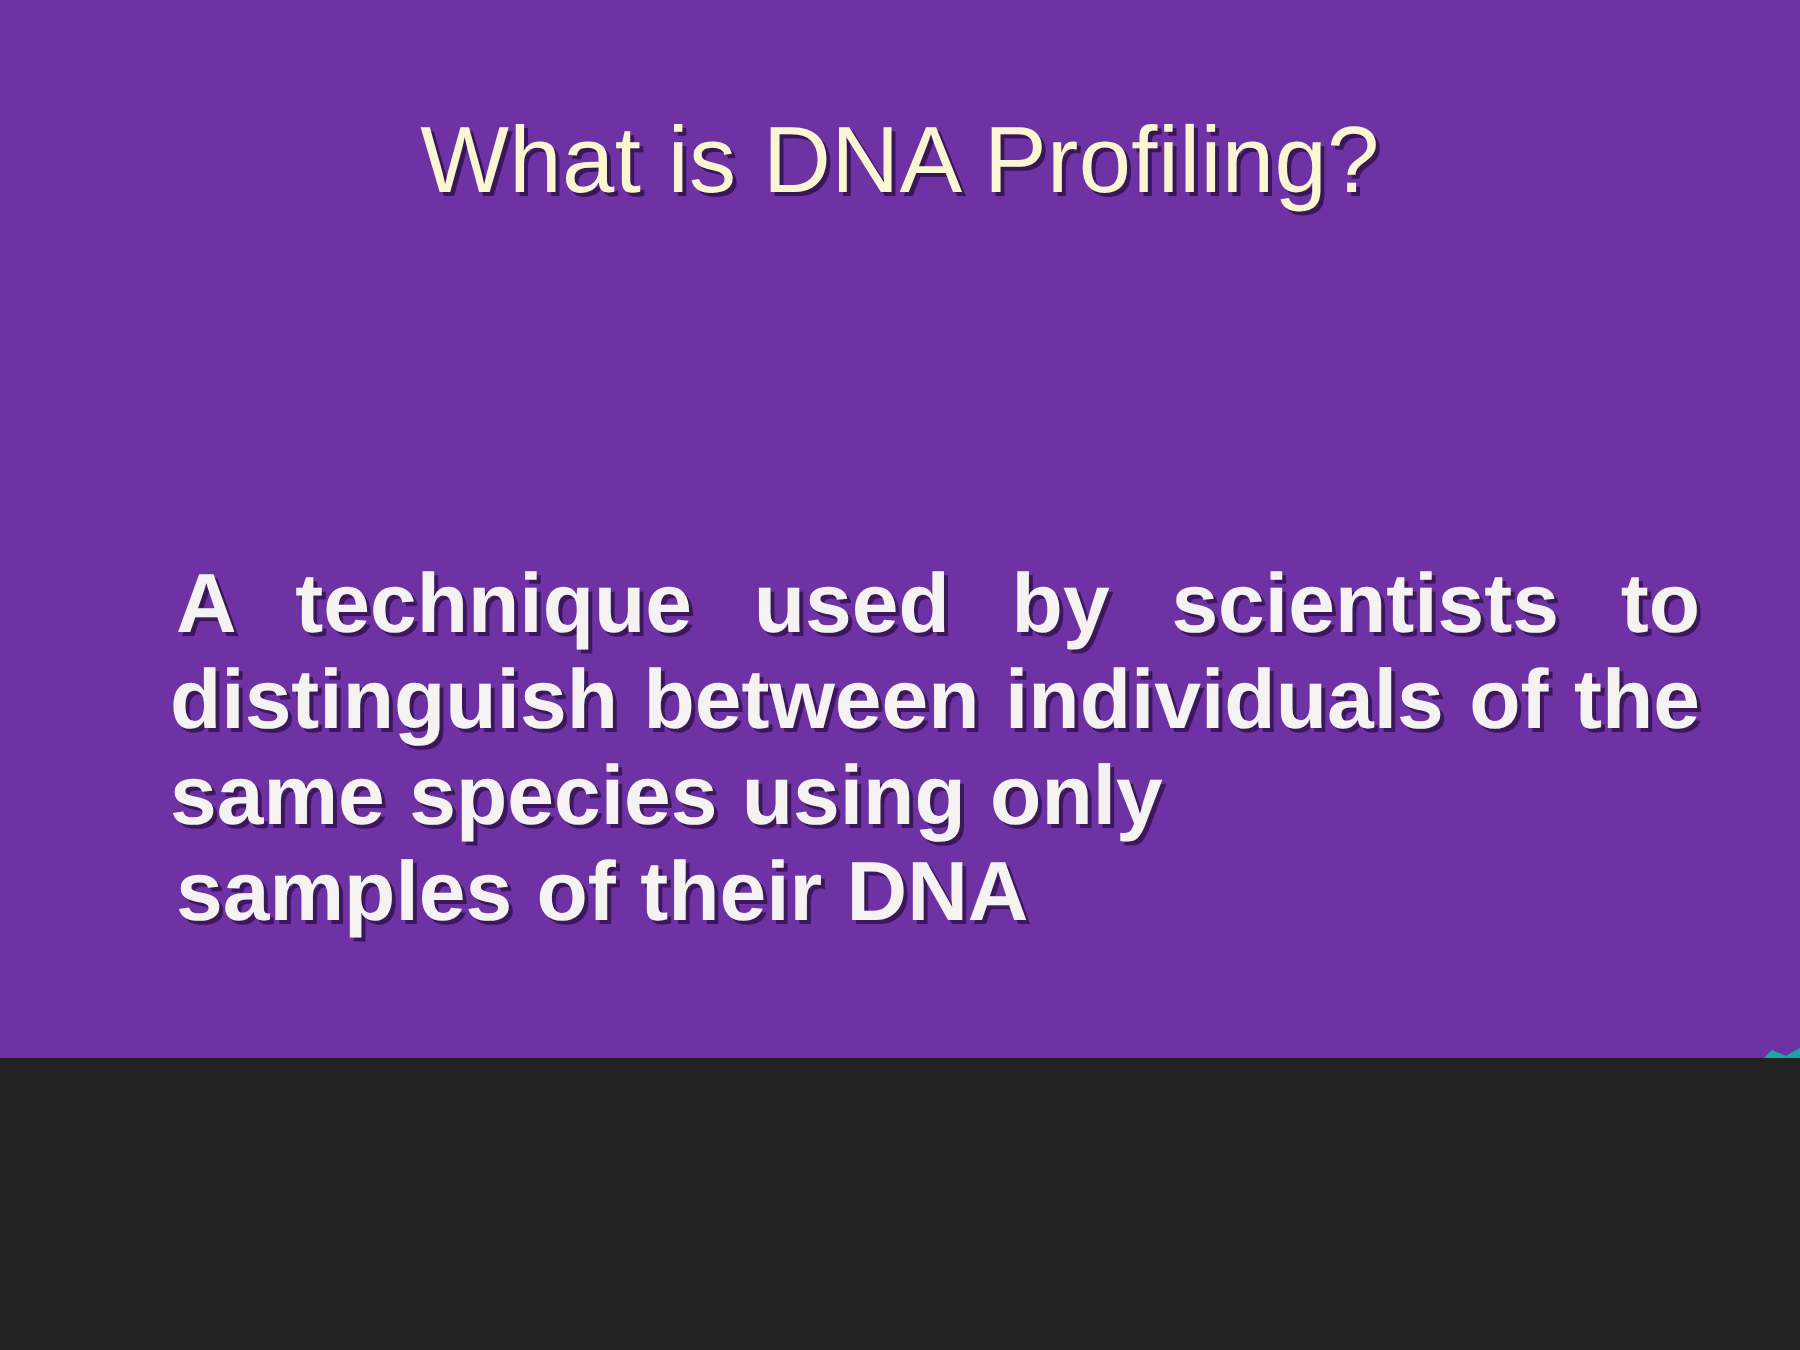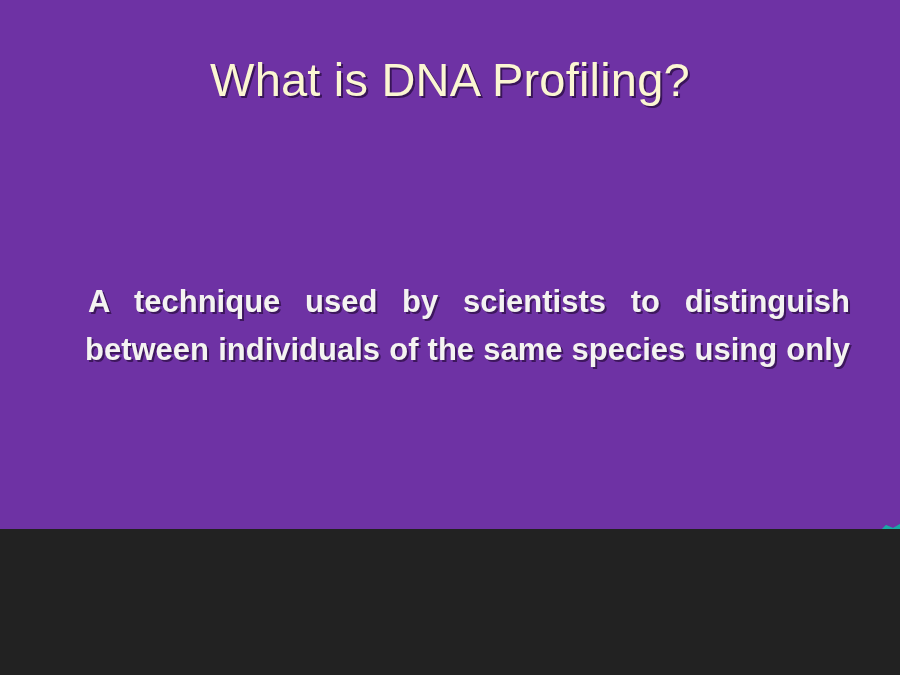--- a/index.html
+++ b/index.html
@@ -53,21 +53,21 @@
   
   .body-block {
     position: absolute;
     left: 85px;
     top: 278px;
     width: 765px;
   }
 
   .body-text {
     margin: 0;
-    font-size: 31px;
+    font-size: 42px;
     font-weight: 700;
     line-height: 48px;
     color: #F4F3F1;
     text-align: justify;
     text-justify: inter-word;
     text-shadow: 2px 2px 0 rgba(40, 12, 62, 0.70);
     text-indent: 3px;
     word-spacing: 0.5px;
   }
   
@@ -144,16 +144,16 @@
                L566,633 L560,627 L554,634 L548,641 L542,636
                L536,643 L530,650 L524,645 L518,652 L512,658
                L506,654 L500,660 L494,666 L488,662 L482,668
                L476,673 L470,675 Z" fill="url(#tealVert)"></path>
     </svg>
   </div>
 
   <div class="slide-title">What is DNA Profiling?</div>
 
   <div class="body-block">
-    <p class="body-text"><span>A technique used by scientists to distinguish between individuals of the same species using only</span> </p>
+    <p class="body-text"><span>A technique used by scientists to distinguish between individuals of the same species using only</span> <span class="last-line">samples of their DNA</span></p>
   </div>
 
 </div>
 
 </body></html>

